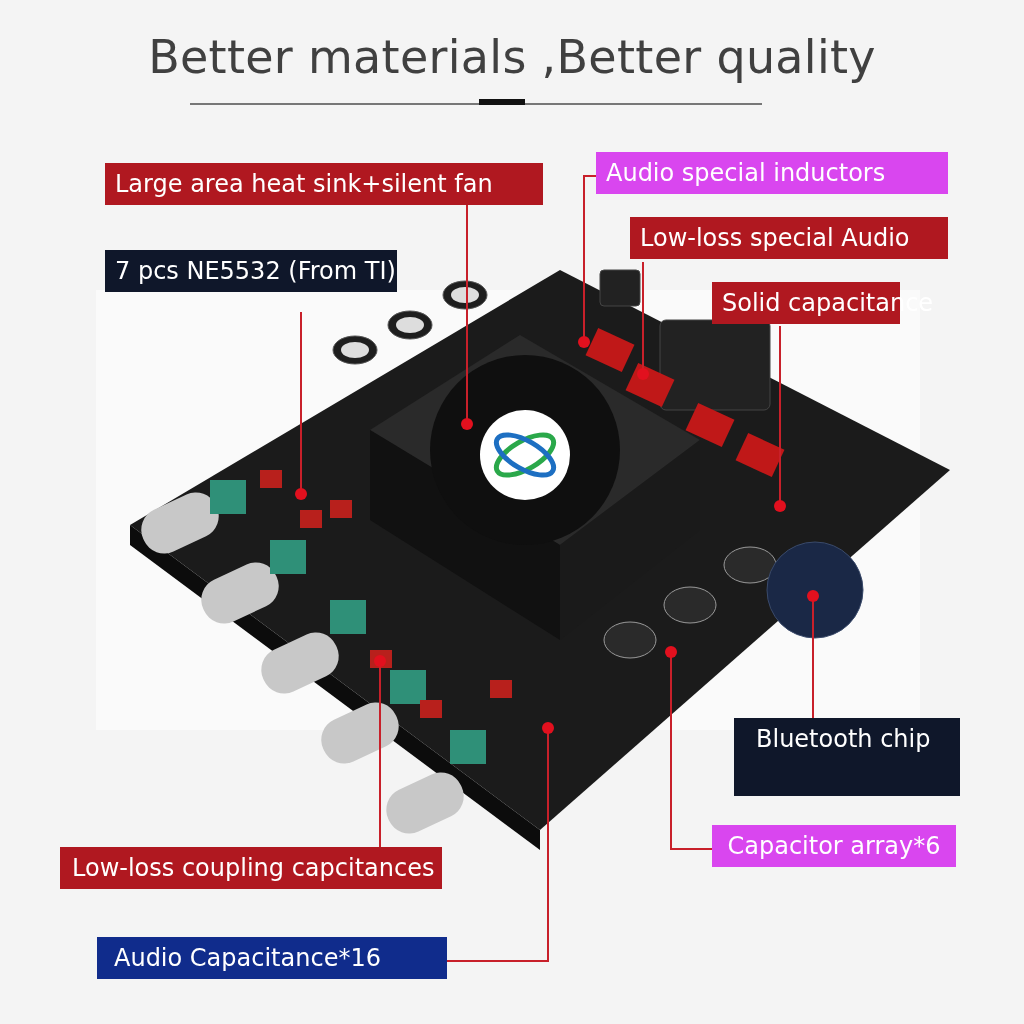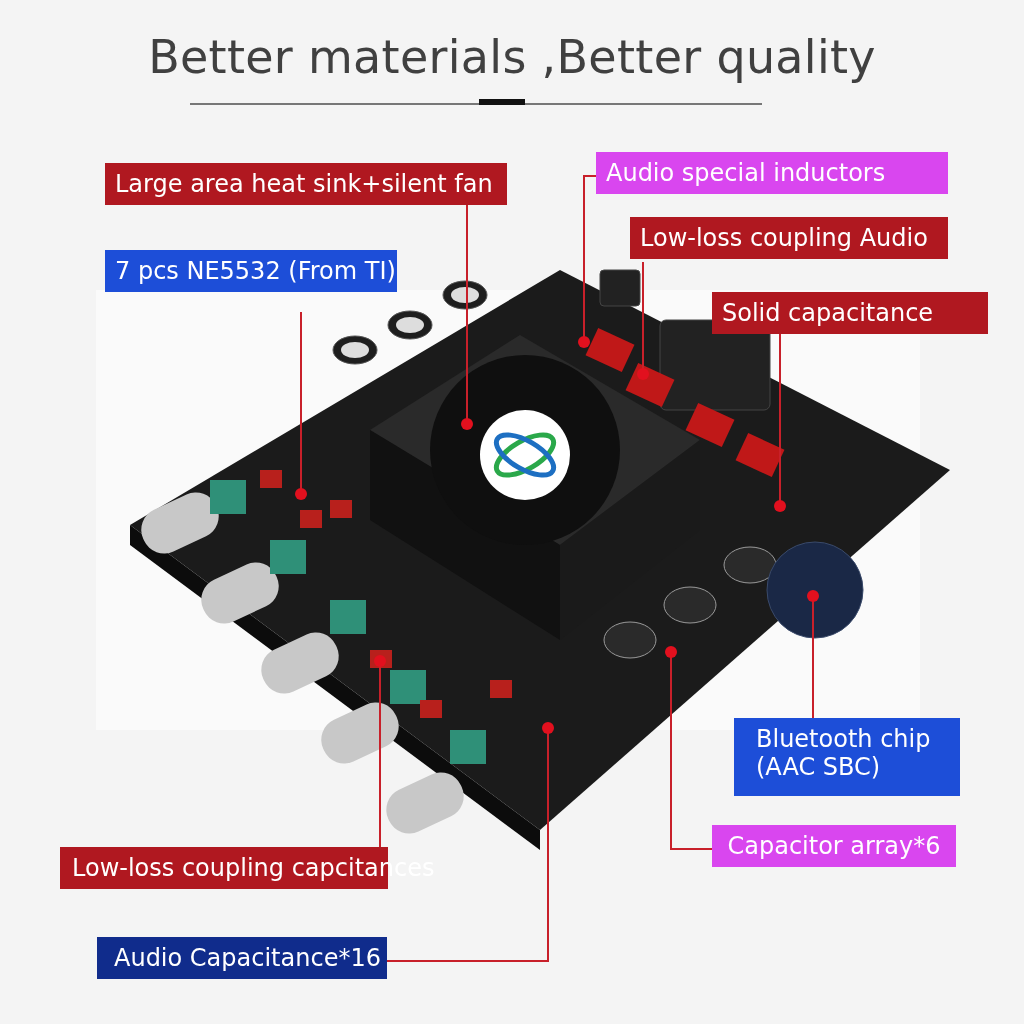--- a/index.html
+++ b/index.html
@@ -2,21 +2,21 @@
 <html><head>
 <meta charset="utf-8">
 <style>
   html,body{margin:0;padding:0;}
   body{width:1024px;height:1024px;background:#f4f4f4;position:relative;overflow:hidden;font-family:"DejaVu Sans","Liberation Sans",sans-serif;}
   .title{position:absolute;left:0;width:1024px;top:30px;text-align:center;font-size:46px;color:#404040;letter-spacing:0.3px;}
   .title-rule{position:absolute;left:190px;top:103px;width:572px;height:2px;background:#777;}
   .title-rule-mark{position:absolute;left:479px;top:99px;width:46px;height:6px;background:#111;}
   .label{position:absolute;color:#fff;font-size:24px;line-height:28px;padding:7px 10px;box-sizing:border-box;white-space:nowrap;}
   .red{background:#b01820;}
-  .orange{background:#1d4ed8;}
+  .orange{background:#0f172a;}
   .olive{background:#d946ef;}
   .navy{background:#102c8c;}
   .leader{position:absolute;background:#c8202a;}
   .dot{position:absolute;width:12px;height:12px;border-radius:50%;background:#e2101e;}
   .stage{position:absolute;left:96px;top:290px;width:824px;height:440px;background:#fafafa;}
   svg{position:absolute;left:0;top:0;}
 </style>
 </head>
 <body>
 
@@ -117,24 +117,23 @@
 <div class="leader" style="left:670px;top:848px;width:42px;height:2px;"></div>
 <div class="dot" style="left:665px;top:646px;"></div>
 
 <div class="leader" style="left:379px;top:660px;width:2px;height:190px;"></div>
 <div class="dot" style="left:374px;top:655px;"></div>
 
 <div class="leader" style="left:547px;top:728px;width:2px;height:233px;"></div>
 <div class="leader" style="left:386px;top:960px;width:163px;height:2px;"></div>
 <div class="dot" style="left:542px;top:722px;"></div>
 
-<div class="label red" style="left:105px;top:163px;width:402px;">Large area heat sink+silent fan</div>
+<div class="label red" style="left:105px;top:163px;width:438px;">Large area heat sink+silent fan</div>
 <div class="label orange" style="left:105px;top:250px;width:292px;">7 pcs NE5532 (From TI)</div>
 <div class="label olive" style="left:596px;top:152px;width:352px;">Audio special inductors</div>
-<div class="label red" style="left:630px;top:217px;width:318px;">Low-loss coupling Audio</div>
-<div class="label red" style="left:712px;top:282px;width:276px;margin-top:10px;">Solid capacitance</div>
+<div class="label red" style="left:630px;top:217px;width:318px;">Low-loss special Audio</div>
+<div class="label red" style="left:712px;top:282px;width:188px;">Solid capacitance</div>
 <div class="label orange" style="left:734px;top:718px;width:226px;height:78px;padding-left:22px;">
   <div>Bluetooth chip</div>
-  <div>(AAC SBC)</div>
 </div>
 <div class="label olive" style="left:712px;top:825px;width:244px;text-align:center;">Capacitor array*6</div>
-<div class="label red" style="left:60px;top:847px;width:328px;padding-left:12px;">Low-loss coupling capcitances</div>
-<div class="label navy" style="left:97px;top:937px;width:290px;padding-left:17px;">Audio Capacitance*16</div>
+<div class="label red" style="left:60px;top:847px;width:382px;padding-left:12px;">Low-loss coupling capcitances</div>
+<div class="label navy" style="left:97px;top:937px;width:350px;padding-left:17px;">Audio Capacitance*16</div>
 
 </body></html>

